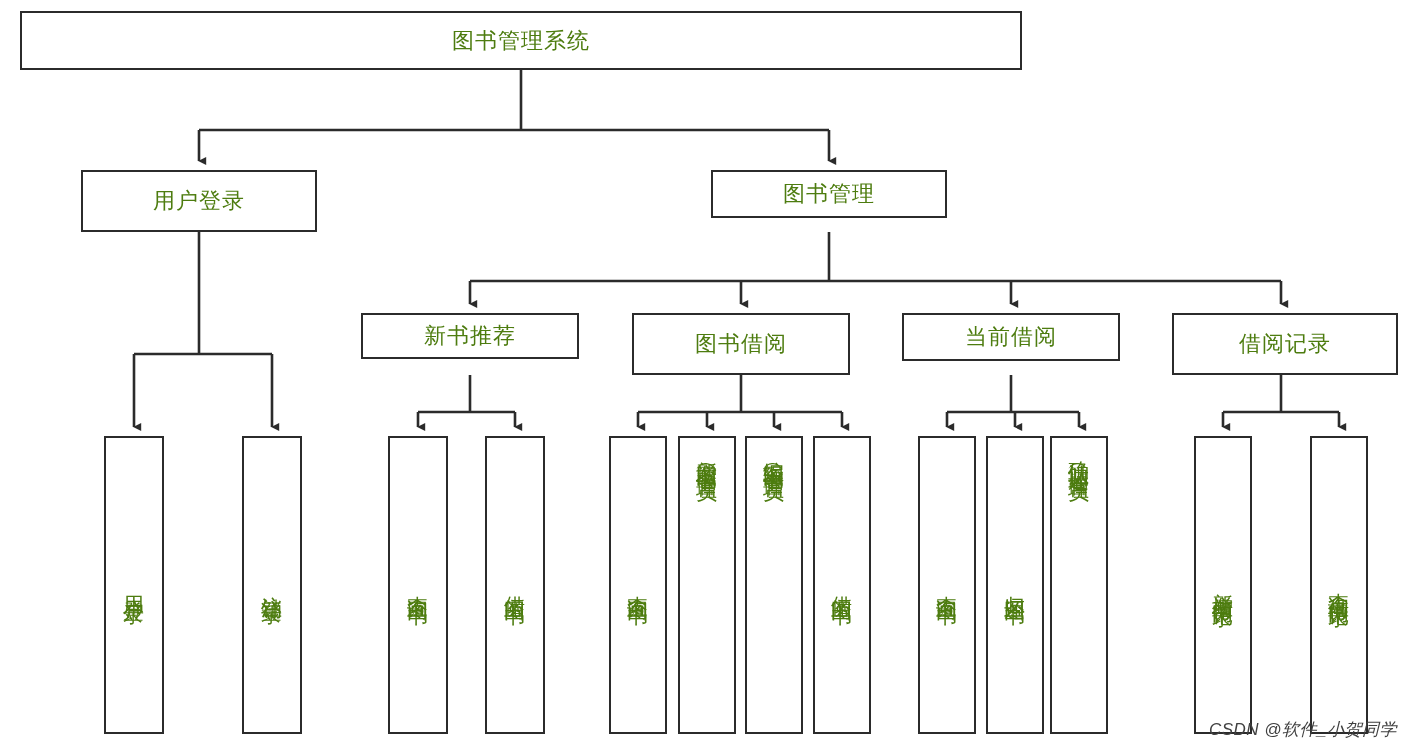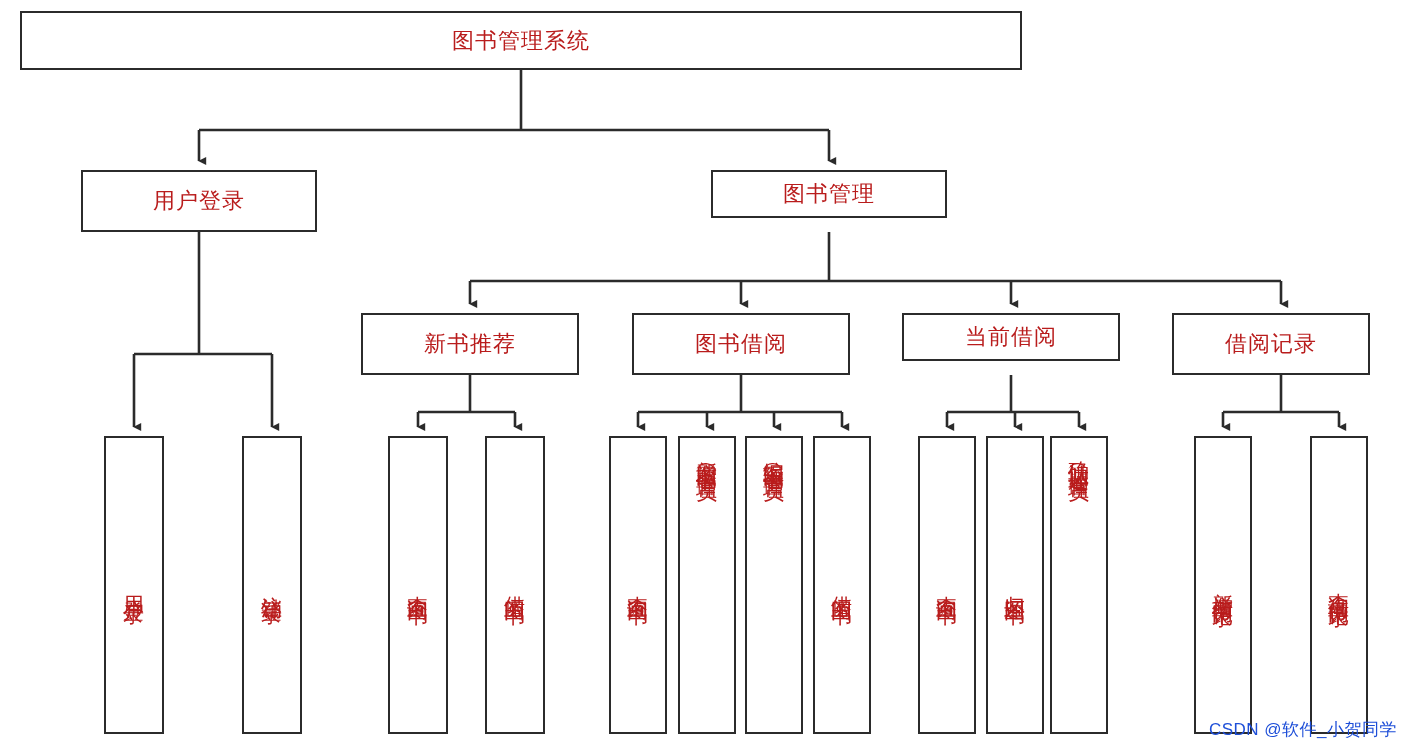--- a/index.html
+++ b/index.html
@@ -25,21 +25,21 @@
     height: 747px;
   }
   .node-box {
     position: absolute;
     box-sizing: border-box;
     border: 2.2px solid #2b2b2b;
     background: #ffffff;
     display: flex;
     align-items: center;
     justify-content: center;
-    color: #b91c1c;
+    color: #4d7c0f;
   }
   .node-box.horiz {
     font-size: 22px;
     letter-spacing: 1px;
   }
   .node-box.vert {
     writing-mode: vertical-rl;
     text-orientation: upright;
     font-size: 21px;
     letter-spacing: 3px;
@@ -54,24 +54,25 @@
   }
   .node-label {
     display: block;
     white-space: pre;
   }
   .watermark {
     position: absolute;
     right: 8px;
     bottom: 6px;
     font-size: 17px;
-    color: #1d4ed8;
+    color: #404040;
     letter-spacing: 0.5px;
     white-space: nowrap;
     pointer-events: none;
+    font-style: italic;
   }
 </style>
 </head>
 <body>
 
 <div id="diagram-root">
 
   <svg id="tree-svg" viewBox="0 0 1405 747">
     <defs>
       <marker id="arrowhead" markerWidth="9" markerHeight="9" refX="4.2" refY="7.6" orient="auto" markerUnits="userSpaceOnUse">
@@ -112,30 +113,30 @@
     <span class="node-label">图书管理系统</span>
   </div>
 
   <div class="node-box horiz" style="left: 81px; top: 170px; width: 236px; height: 62px;">
     <span class="node-label">用户登录</span>
   </div>
   <div class="node-box horiz" style="left: 711px; top: 170px; width: 236px; height: 48px;">
     <span class="node-label">图书管理</span>
   </div>
 
-  <div class="node-box horiz" style="left: 361px; top: 313px; width: 218px; height: 62px;">
+  <div class="node-box horiz" style="left: 361px; top: 313px; width: 218px; height: 46px;">
     <span class="node-label">新书推荐</span>
   </div>
   <div class="node-box horiz" style="left: 632px; top: 313px; width: 218px; height: 62px;">
     <span class="node-label">图书借阅</span>
   </div>
   <div class="node-box horiz" style="left: 902px; top: 313px; width: 218px; height: 48px;">
     <span class="node-label">当前借阅</span>
   </div>
-  <div class="node-box horiz" style="left: 1172px; top: 313px; width: 198px; height: 62px;">
+  <div class="node-box horiz" style="left: 1172px; top: 313px; width: 226px; height: 62px;">
     <span class="node-label">借阅记录</span>
   </div>
 
   <div class="node-box vert" style="left: 104px; top: 436px; width: 60px; height: 298px;">
     <span class="node-label">用户登录</span>
   </div>
   <div class="node-box vert" style="left: 242px; top: 436px; width: 60px; height: 298px;">
     <span class="node-label">注销登录</span>
   </div>
   <div class="node-box vert" style="left: 388px; top: 436px; width: 60px; height: 298px;">

